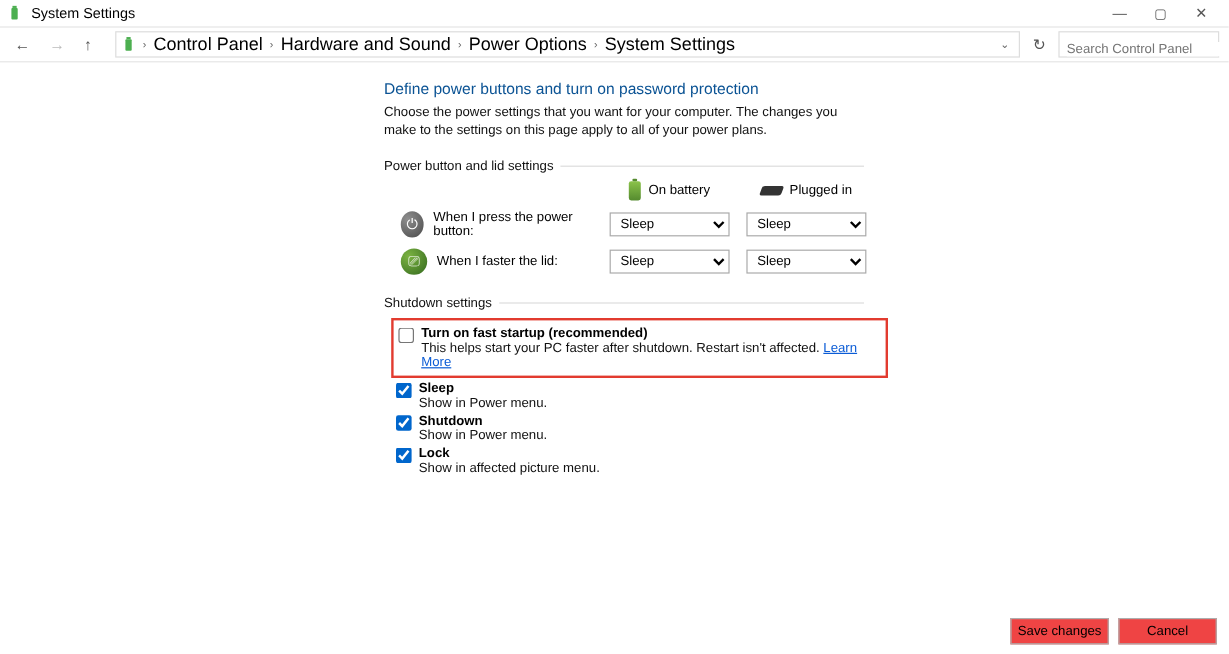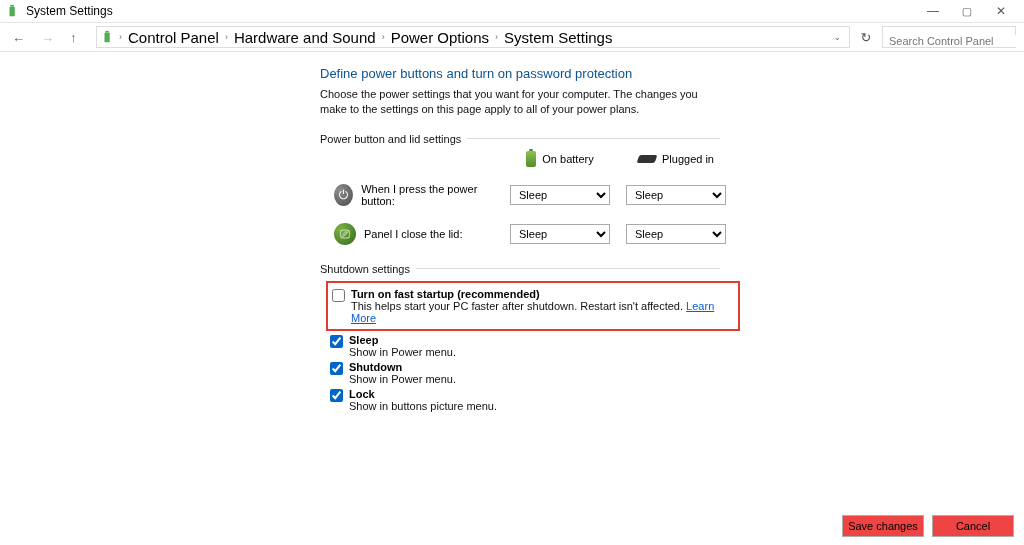--- a/index.html
+++ b/index.html
@@ -30,21 +30,21 @@
   .content { padding: 14px 16px 0 0; }
   .content-inner { margin-left: 320px; width: 400px; }
   .page-title { color: #0b5394; font-size: 13px; margin-bottom: 6px; }
   .page-desc { font-size: 11px; color: #111; line-height: 1.35; margin-bottom: 16px; max-width: 390px; }
 
   .section-label { font-size: 11px; color: #111; }
   .section-rule { display: flex; align-items: center; margin-bottom: 6px; }
   .section-rule .line { flex:1; height:1px; background:#ddd; margin-left: 6px; }
 
   
-  .grid { display: grid; grid-template-columns: 160px 100px 100px; column-gap: 14px; row-gap: 8px; align-items: center; margin-left: 0; gap: 16px; }
+  .grid { display: grid; grid-template-columns: 160px 100px 100px; column-gap: 14px; row-gap: 8px; align-items: center; margin-left: 0; }
   .col-header { display:flex; align-items:center; justify-content:center; gap:6px; font-size:11px; }
   .battery-icon { width: 10px; height: 16px; background: linear-gradient(#8bc34a,#558b2f); border-radius: 2px; position: relative; }
   .battery-icon::before { content:""; position:absolute; top:-2px; left:3px; width:4px; height:2px; background:#558b2f; border-radius:1px; }
   .plug-icon { width: 18px; height: 8px; background: #333; transform: skewX(-20deg); border-radius: 2px; position:relative; }
   .row-label { display:flex; align-items:center; gap:8px; }
   .row-label .circle-icon { width:22px; height:22px; border-radius:50%; display:flex; align-items:center; justify-content:center; }
   .circle-power { background: radial-gradient(circle at 30% 30%, #8e8e8e, #4a4a4a); color:#fff; font-size:12px; }
   .circle-lid { background: radial-gradient(circle at 30% 30%, #7cb342, #33691e); color:#fff; font-size:12px; }
   select.combo { width: 100%; height: 20px; font-size: 11px; border:1px solid #aaa; background:#fff; padding-left:4px; }
 
@@ -140,21 +140,21 @@
       </div>
       <select class="combo">
         <option>Sleep</option>
       </select>
       <select class="combo">
         <option>Sleep</option>
       </select>
 
       <div class="row-label">
         <span class="circle-icon circle-lid">⎚</span>
-        <span>Panel I close the lid:</span>
+        <span>When I faster the lid:</span>
       </div>
       <select class="combo">
         <option>Sleep</option>
       </select>
       <select class="combo">
         <option>Sleep</option>
       </select>
     </div>
 
     <div class="shutdown">
@@ -188,21 +188,21 @@
         <div class="opt-stack">
           <span class="opt-label">Shutdown</span>
           <span class="opt-desc">Show in Power menu.</span>
         </div>
       </div>
 
       <div class="option">
         <input type="checkbox" checked="" style="">
         <div class="opt-stack">
           <span class="opt-label">Lock</span>
-          <span class="opt-desc">Show in buttons picture menu.</span>
+          <span class="opt-desc">Show in affected picture menu.</span>
         </div>
       </div>
     </div>
   </div>
 </div>
 
 <div class="footer">
   <div class="btn">Save changes</div>
   <div class="btn">Cancel</div>
 </div>

